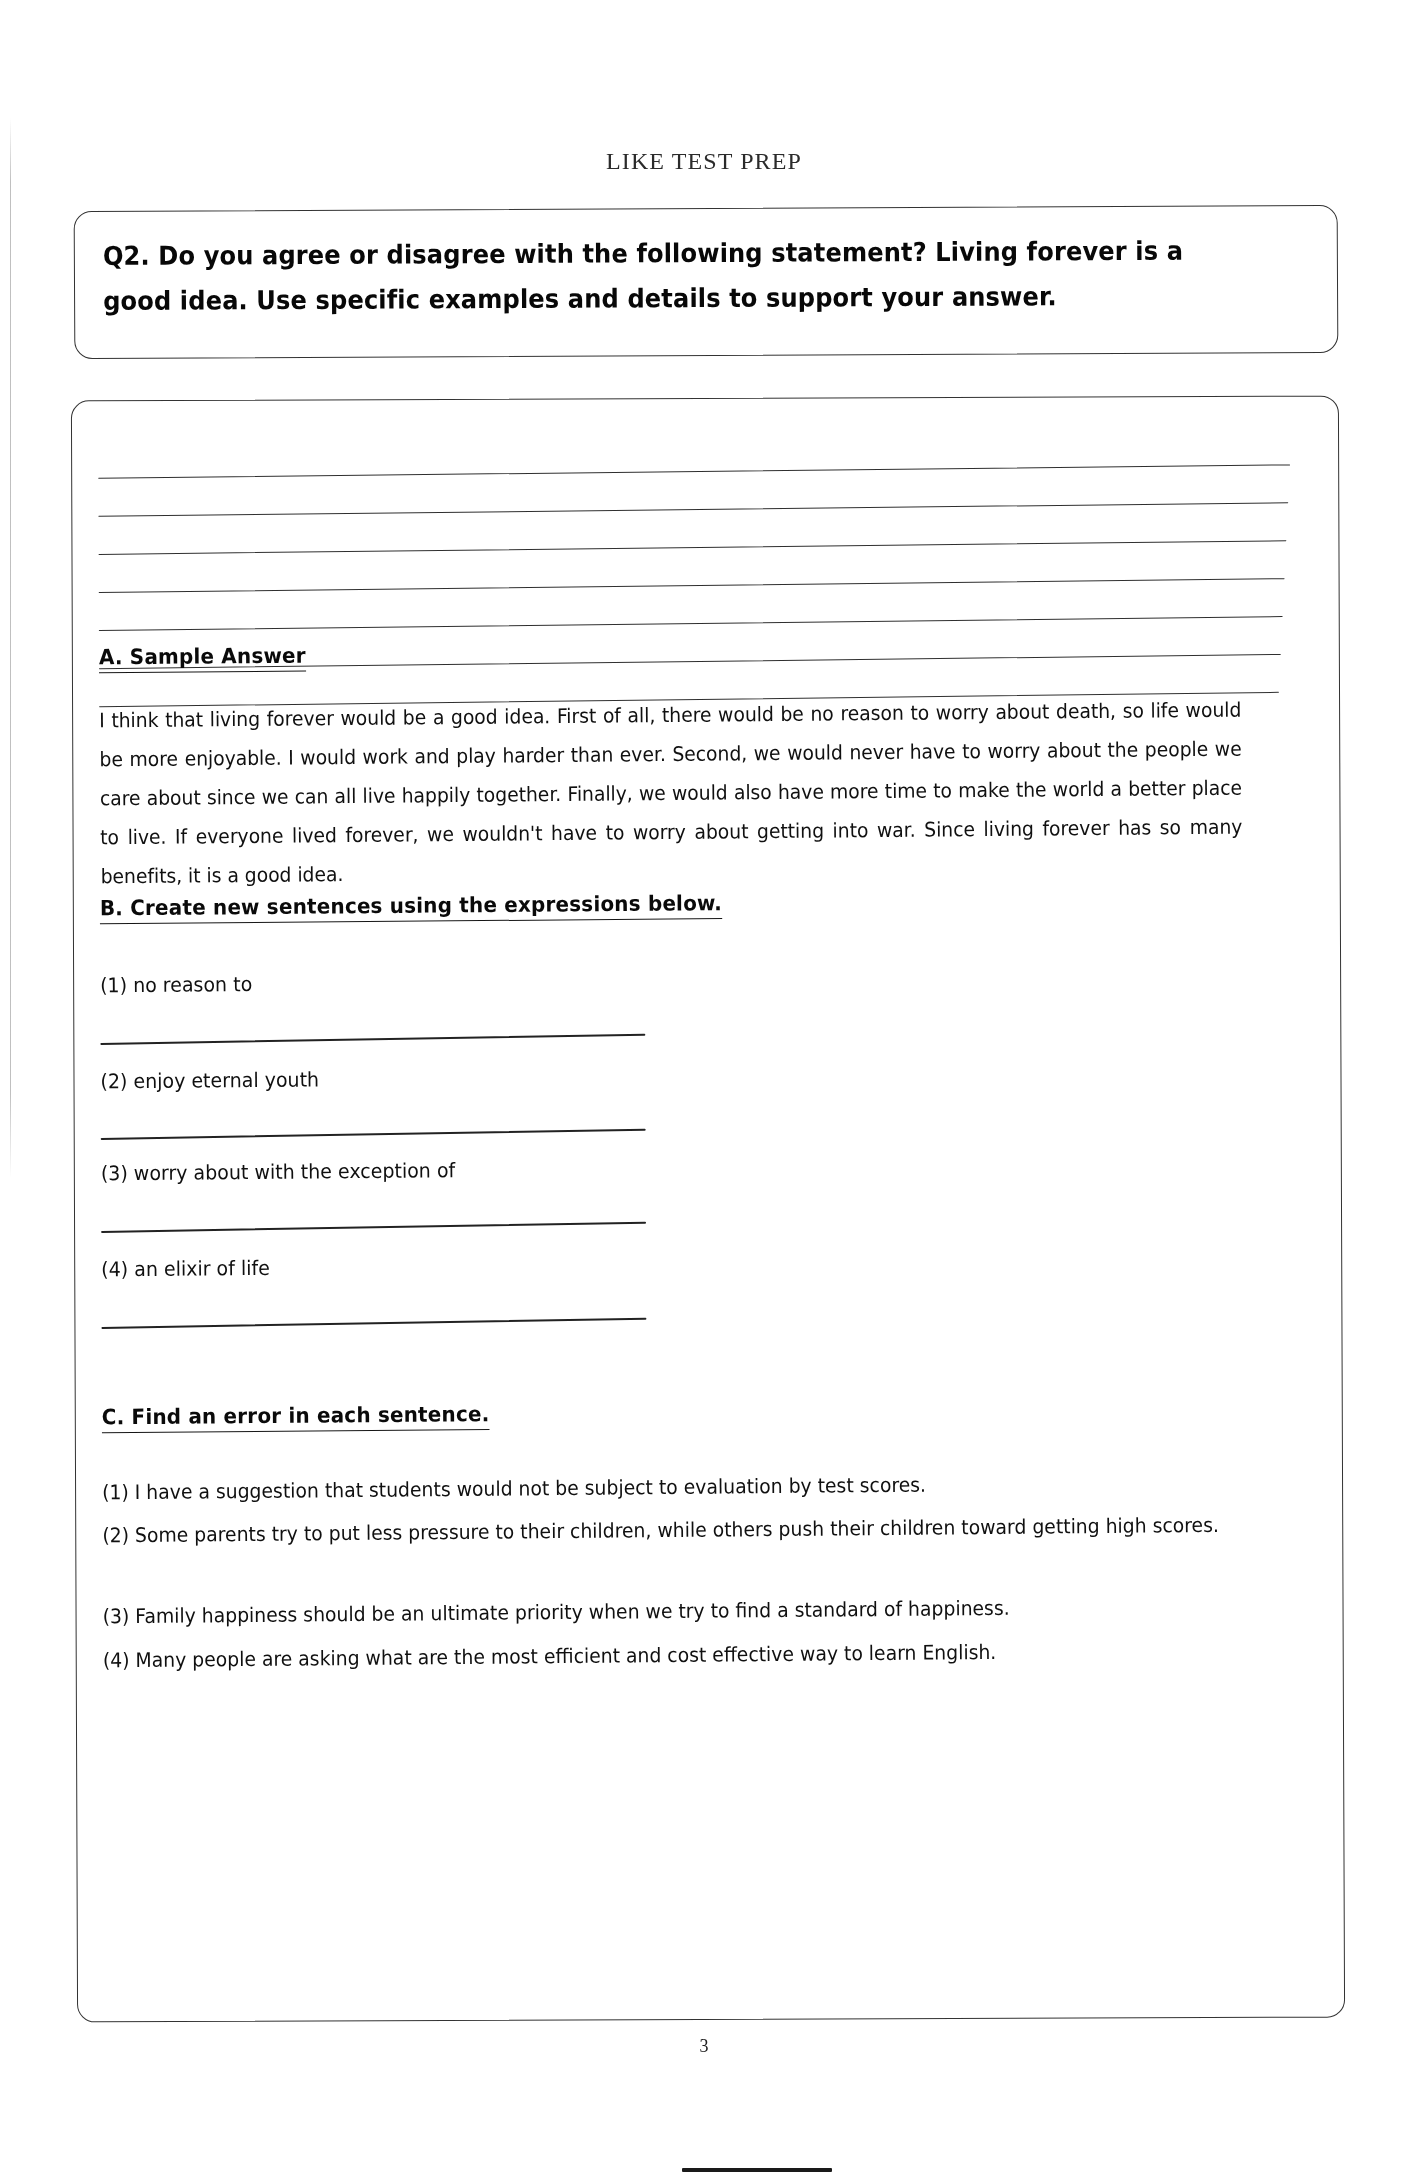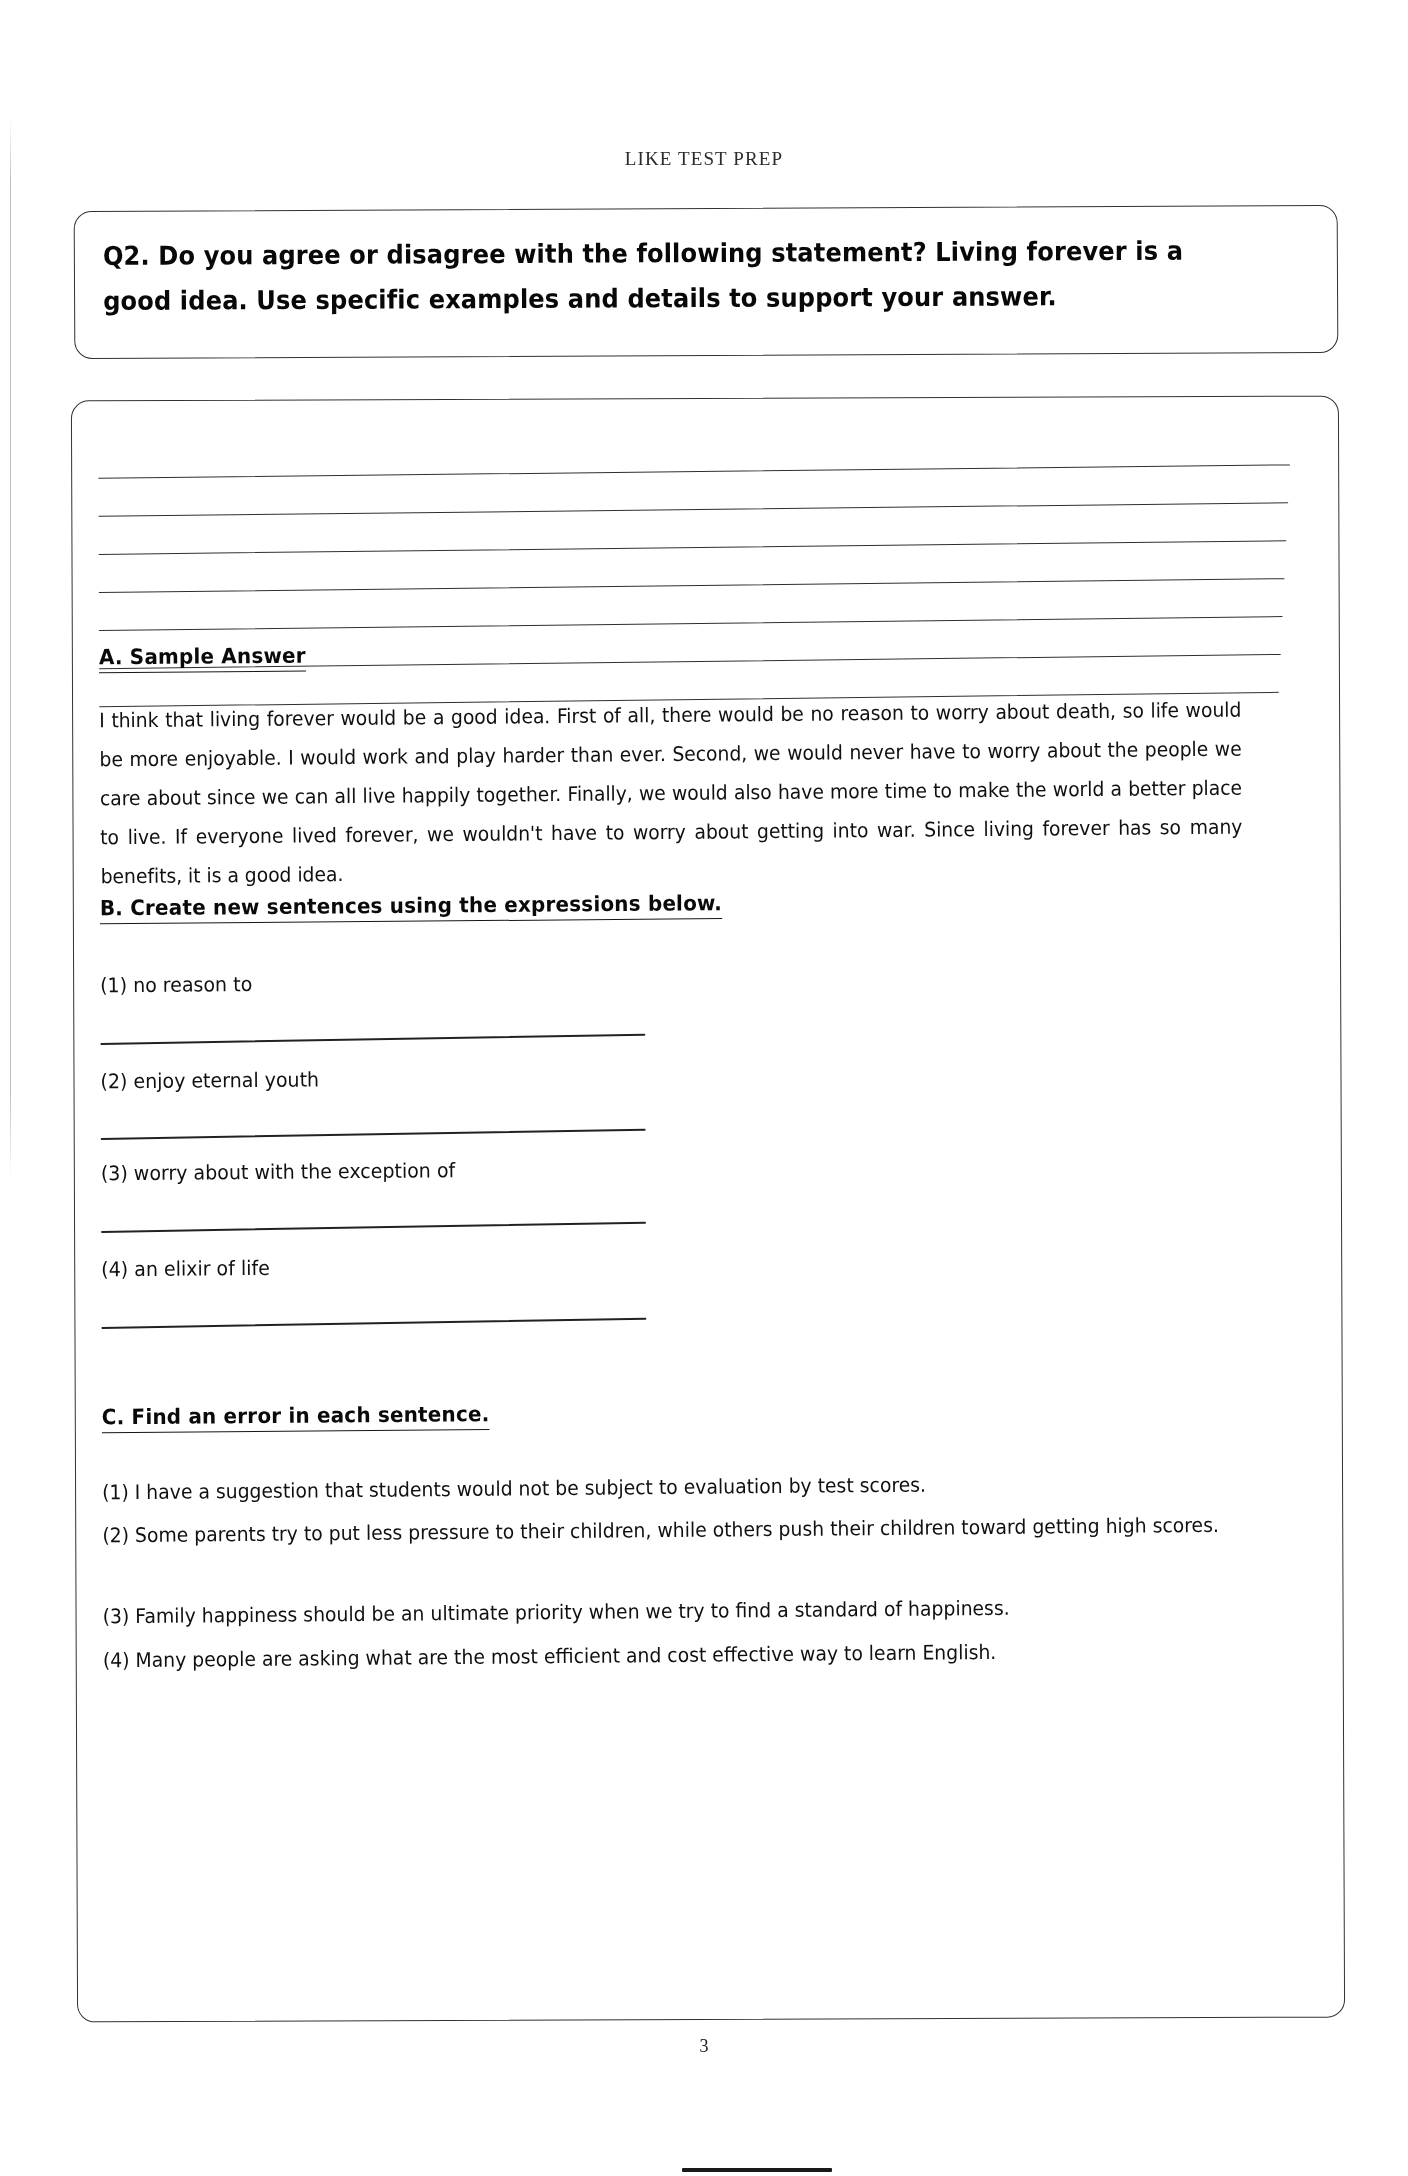--- a/index.html
+++ b/index.html
@@ -49,21 +49,21 @@
   }
 
   
   .running-head {
     position: absolute;
     left: 0;
     right: 0;
     top: 148px;
     text-align: center;
     font-family: "Liberation Serif", "DejaVu Serif", serif;
-    font-size: 19px;
+    font-size: 24px;
     letter-spacing: 1.1px;
     color: #2b2b2b;
   }
 
   
   .scanbox {
     position: absolute;
     border: 1.6px solid #333;
     border-radius: 18px;
     box-sizing: border-box;

